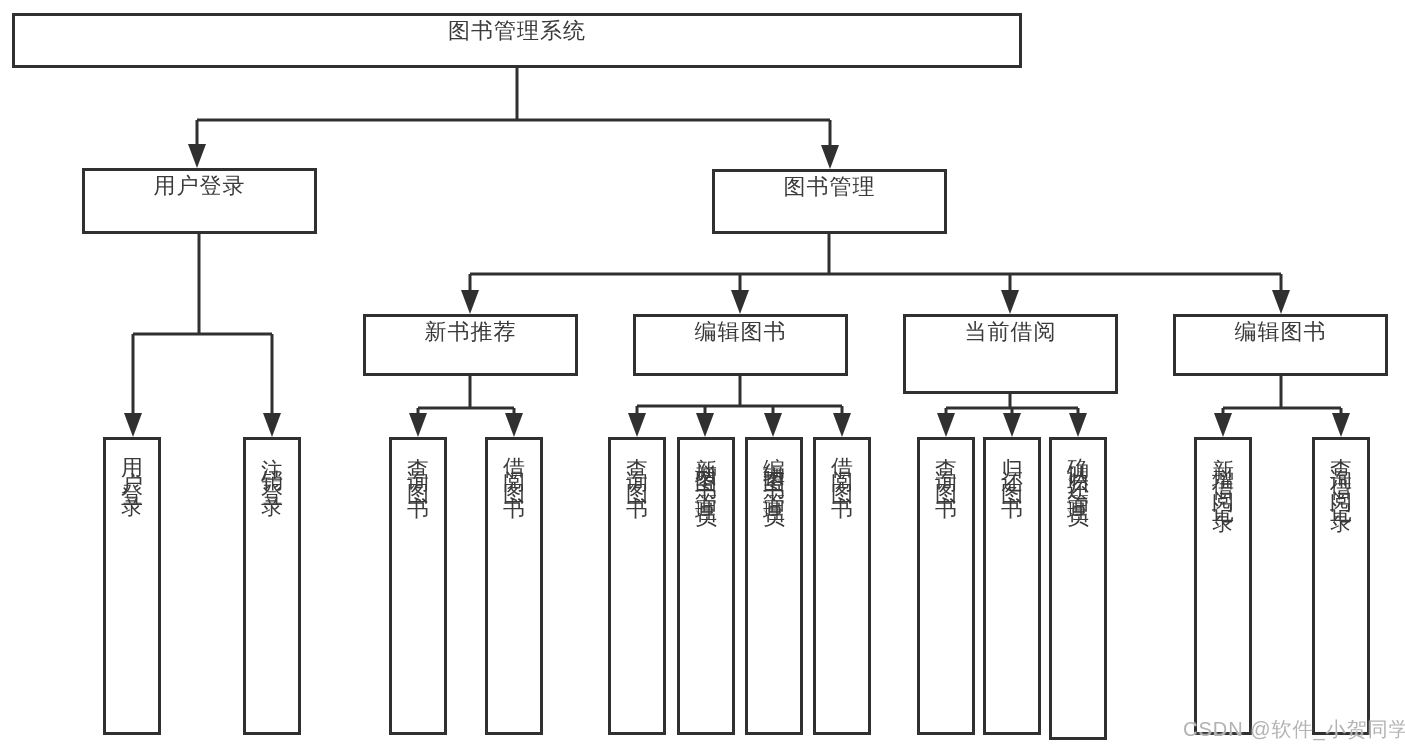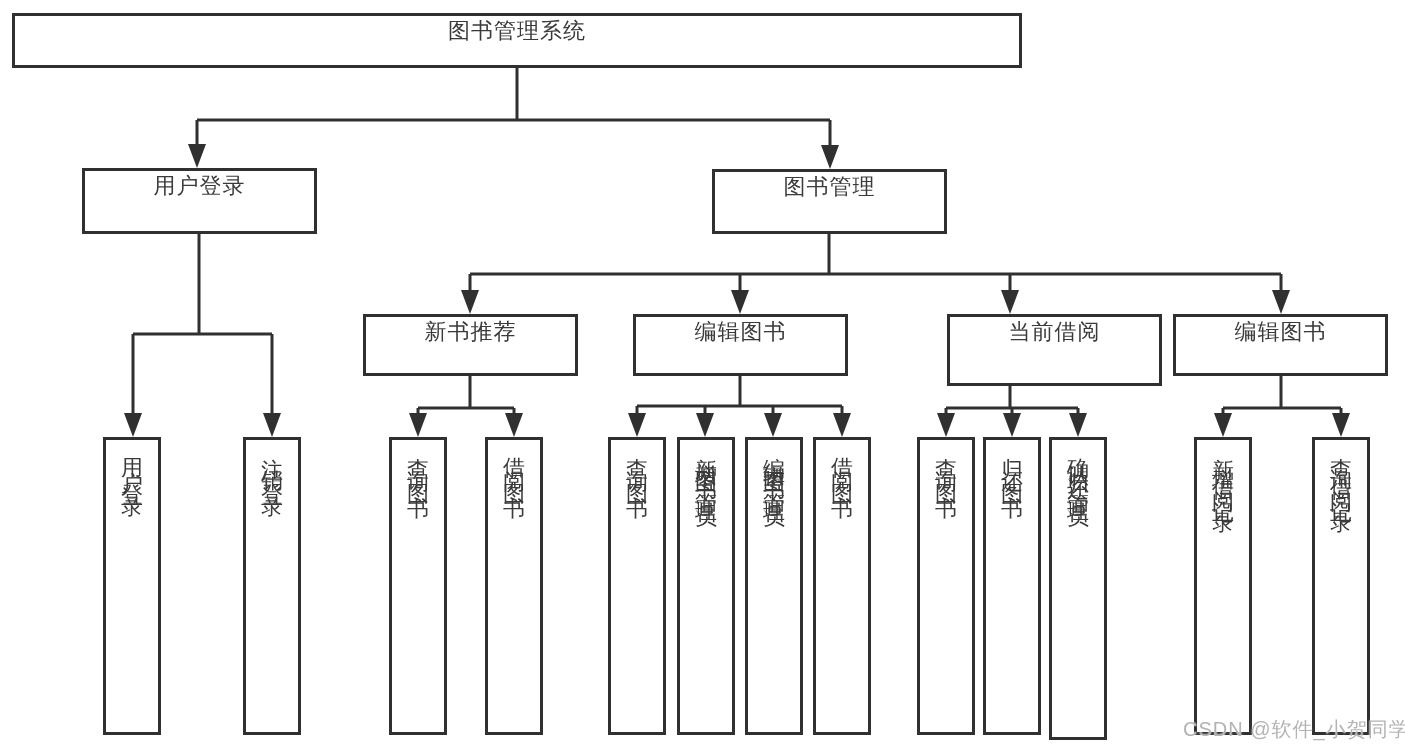--- a/index.html
+++ b/index.html
@@ -111,21 +111,21 @@
   <div class="box" style="left:712px;top:169px;width:235px;height:65px">
     <span>图书管理</span>
   </div>
 
   <div class="box" style="left:363px;top:314px;width:215px;height:62px">
     <span>新书推荐</span>
   </div>
   <div class="box" style="left:633px;top:314px;width:215px;height:62px">
     <span>编辑图书</span>
   </div>
-  <div class="box" style="left:947px;top:314px;width:215px;height:72px">
+  <div class="box" style="left:903px;top:314px;width:215px;height:80px">
     <span>当前借阅</span>
   </div>
   <div class="box" style="left:1173px;top:314px;width:215px;height:62px">
     <span>编辑图书</span>
   </div>
 
   <div class="box leaf" style="left:103px">
     <span class="vlbl">用户登录</span>
   </div>
   <div class="box leaf" style="left:243px">

